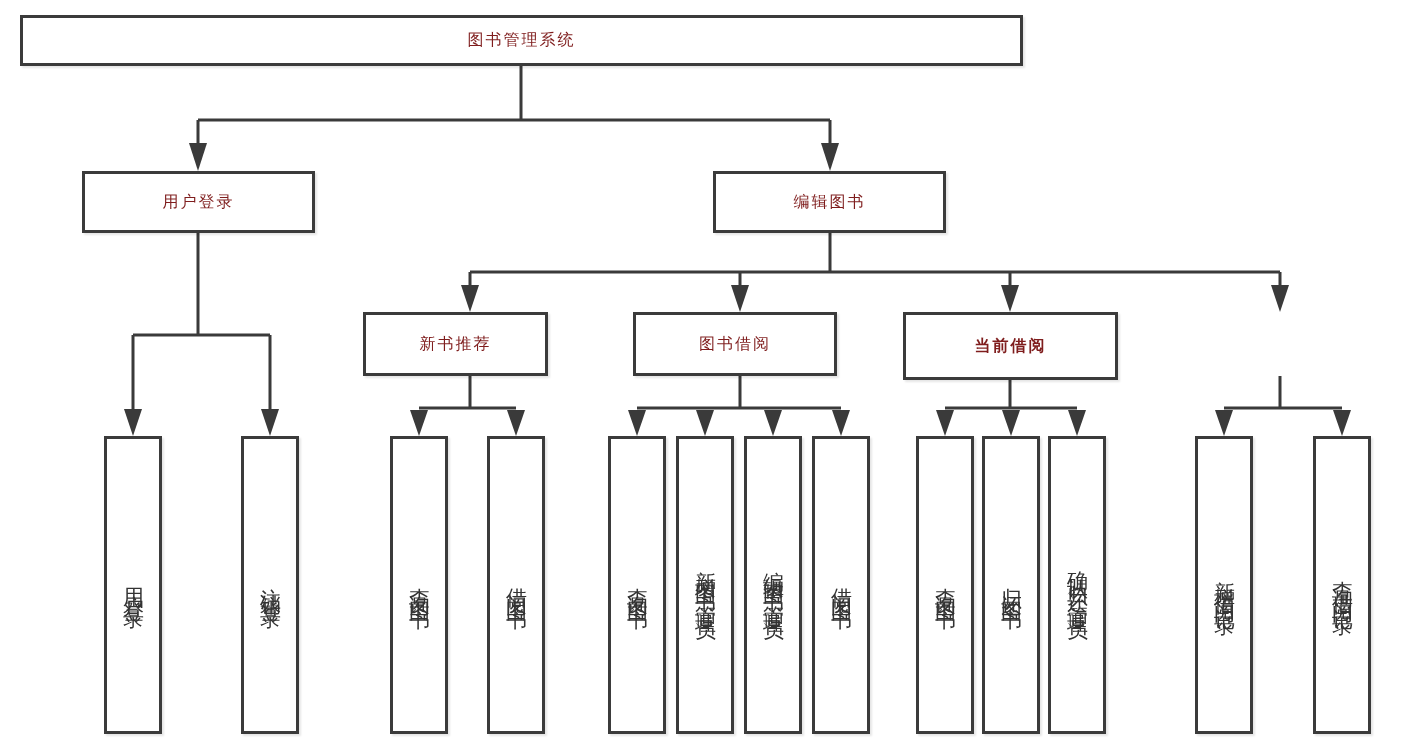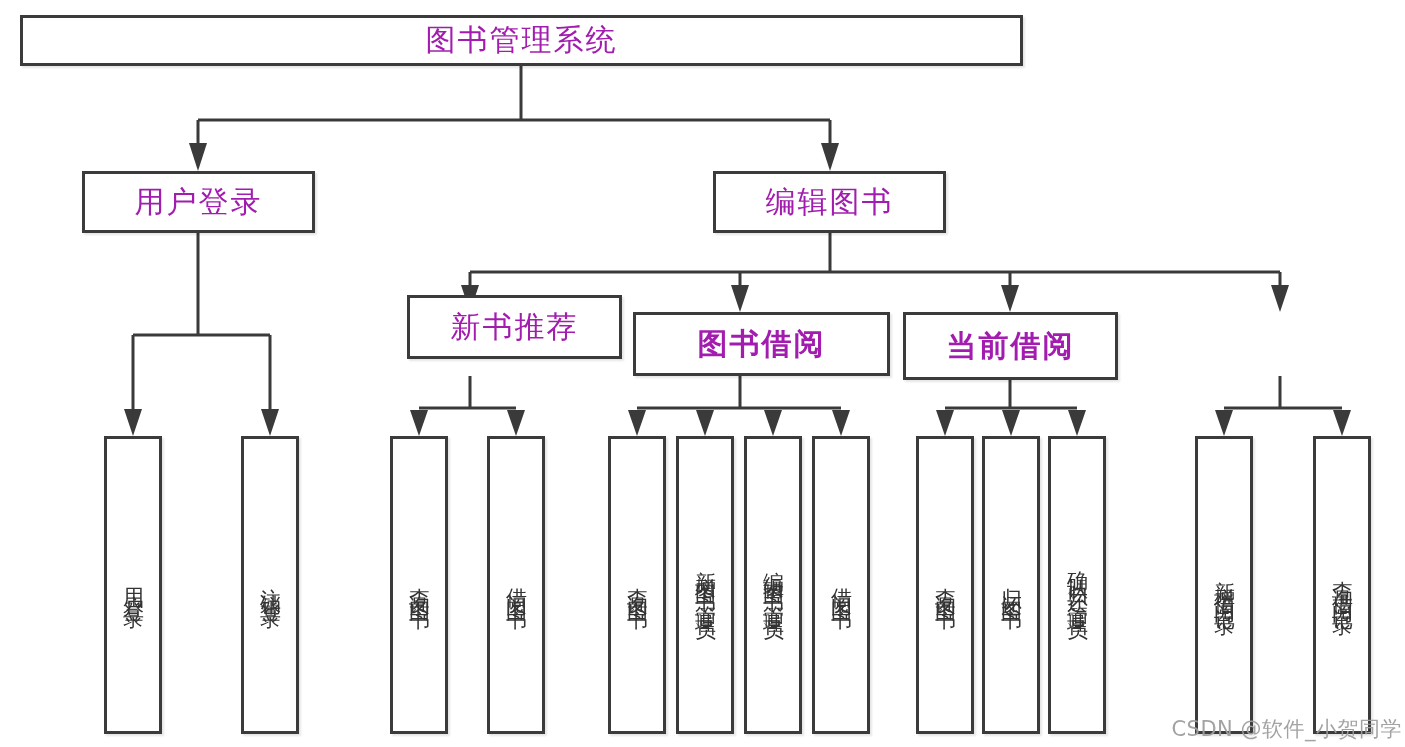--- a/index.html
+++ b/index.html
@@ -27,23 +27,23 @@
   }
   .box {
     position: absolute;
     box-sizing: border-box;
     background: #ffffff;
     border: 3px solid #3b3b3b;
     box-shadow: 2px 2px 2px rgba(0,0,0,0.10);
     display: flex;
     align-items: center;
     justify-content: center;
-    font-size: 30px;
+    font-size: 16px;
     letter-spacing: 2px;
-    color: #a21caf;
+    color: #7f1d1d;
     white-space: nowrap;
   }
   .vbox {
     position: absolute;
     top: 436px;
     width: 58px;
     height: 298px;
     box-sizing: border-box;
     background: #ffffff;
     border: 3px solid #3b3b3b;
@@ -111,22 +111,22 @@
     <path d="M1280 376 V408 M1224 408 H1342"></path>
     <polygon points="1215,410 1233,410 1224,436"></polygon>
     <polygon points="1333,410 1351,410 1342,436"></polygon>
   </svg>
 
   <div class="box" style="left:20px; top:15px; width:1003px; height:51px;">图书管理系统</div>
 
   <div class="box" style="left:82px; top:171px; width:233px; height:62px;">用户登录</div>
   <div class="box" style="left:713px; top:171px; width:233px; height:62px;">编辑图书</div>
 
-  <div class="box" style="left:363px; top:295px; width:215px; height:64px;margin-left:44px;">新书推荐</div>
-  <div class="box" style="left:633px; top:312px; width:257px; height:64px;font-weight:bold;">图书借阅</div>
+  <div class="box" style="left:363px; top:312px; width:185px; height:64px;">新书推荐</div>
+  <div class="box" style="left:633px; top:312px; width:204px; height:64px;">图书借阅</div>
   <div class="box" style="left:903px; top:312px; width:215px; height:68px;font-weight:bold;">当前借阅</div>
 
   <div class="vbox" style="left:104px;">
     <span class="vtext">用户登录</span>
   </div>
   <div class="vbox" style="left:241px;">
     <span class="vtext">注销登录</span>
   </div>
 
   <div class="vbox" style="left:390px;">
@@ -159,15 +159,14 @@
     <span class="vtext">确认归还（管理员）</span>
   </div>
 
   <div class="vbox" style="left:1195px;">
     <span class="vtext">新增借阅记录</span>
   </div>
   <div class="vbox" style="left:1313px;">
     <span class="vtext">查询借阅记录</span>
   </div>
 
-  <div class="watermark">CSDN @软件_小贺同学</div>
 
 </div>
 
 </body></html>

